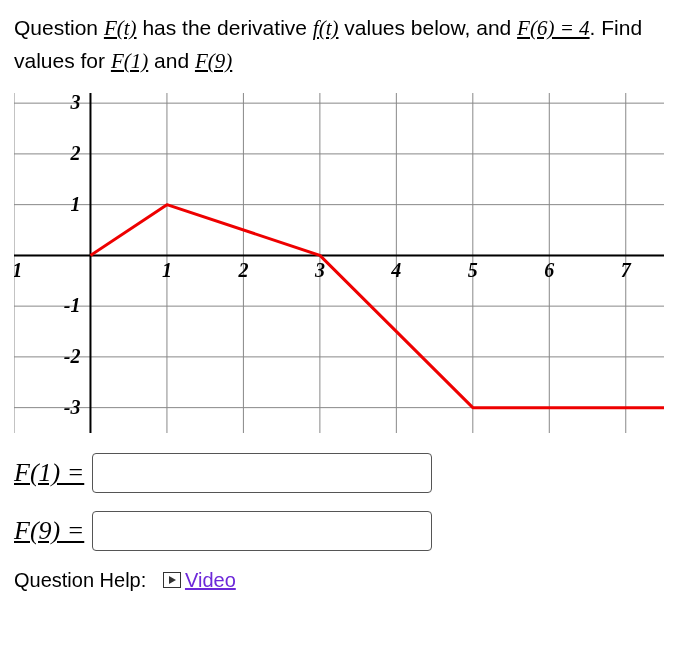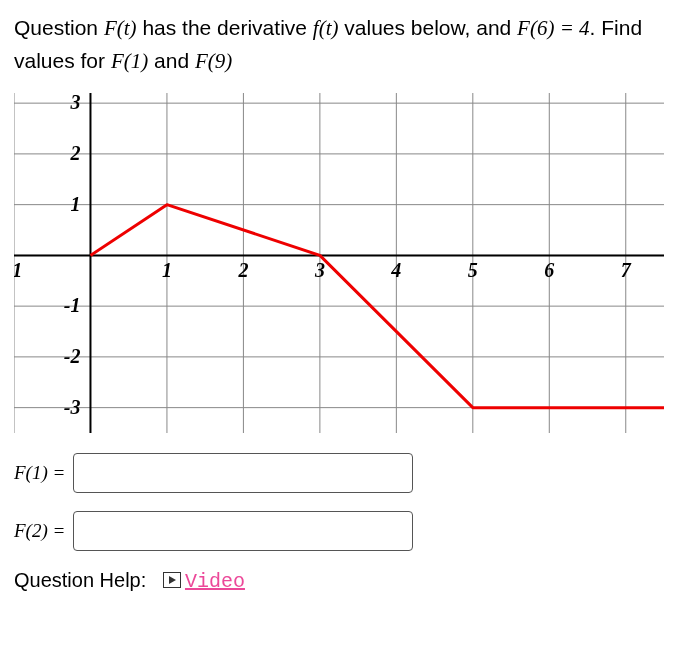--- a/index.html
+++ b/index.html
@@ -9,21 +9,21 @@
     color: #000;
     padding: 12px 14px;
     width: 678px;
     background: #fff;
   }
   .prompt {
     margin-bottom: 16px;
     line-height: 1.5;
     font-size: 21px;
   }
-  .mi { font-family: 'Times New Roman', Times, serif; font-style: italic; }
+  .mi { font-family: 'Times New Roman', Times, serif; font-style: italic; text-decoration: underline; }
   .chart-wrap {
     margin-bottom: 20px;
   }
   svg { display: block; }
   .grid-line { stroke: #888; stroke-width: 1; }
   .tick-label {
     font-family: 'Times New Roman', Times, serif;
     font-style: italic;
     font-size: 20px;
     fill: #000;
@@ -31,41 +31,40 @@
   }
   .curve { stroke: #e00; stroke-width: 3; fill: none; stroke-linejoin: round; }
   .answer-row {
     display: flex;
     align-items: center;
     margin-bottom: 18px;
     gap: 8px;
   }
   .answer-label {
     font-family: 'Times New Roman', Times, serif;
-    font-size: 19px;
+    font-size: 26px;
     white-space: nowrap;
   }
   .answer-input {
     width: 340px;
     height: 40px;
     border: 1px solid #555;
     border-radius: 4px;
     padding: 4px 8px;
     font-size: 18px;
     background: #fff;
   }
   .question-help {
     font-size: 20px;
     margin-top: 6px;
   }
   .video-link {
-    color: #ec4899;
+    color: #6d28d9;
     text-decoration: underline;
     cursor: pointer;
-    font-family: Liberation Mono, monospace;
   }
   .video-icon-box {
     display: inline-block;
     border: 1px solid #333;
     width: 18px;
     height: 16px;
     vertical-align: -1px;
     margin-right: 4px;
     position: relative;
   }
@@ -124,21 +123,21 @@
       <path d="M76.47058823529412 162.38805970149255 L152.94117647058823 111.64179104477614 L305.88235294117646 162.38805970149255 L458.82352941176475 314.6268656716418 L688.2352941176471 314.6268656716418" class="curve" stroke="#e00"></path>
     </svg>
 </div>
 
 <div class="answer-row">
   <span class="answer-label"><span class="mi">F(1) = </span></span>
   <input class="answer-input" type="text" value="" style="">
 </div>
 
 <div class="answer-row">
-  <span class="answer-label"><span class="mi">F(2) = </span></span>
+  <span class="answer-label"><span class="mi">F(9) = </span></span>
   <input class="answer-input" type="text" value="" style="">
 </div>
 
 <div class="question-help">
   <span>Question Help:</span>
   &nbsp;
   <span class="video-icon-box"></span><span class="video-link">Video</span>
 </div>
 
 </body></html>

